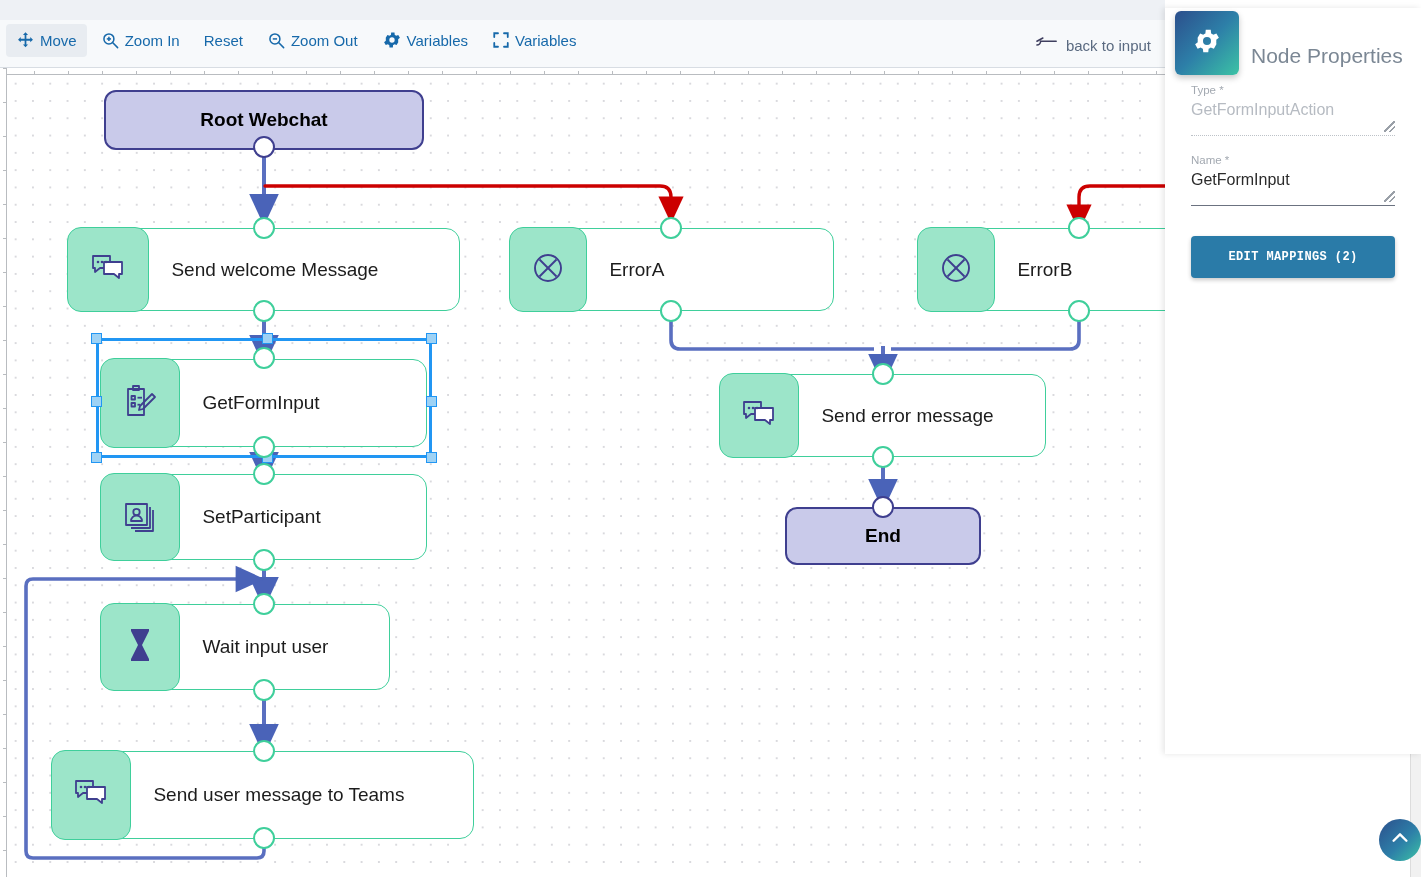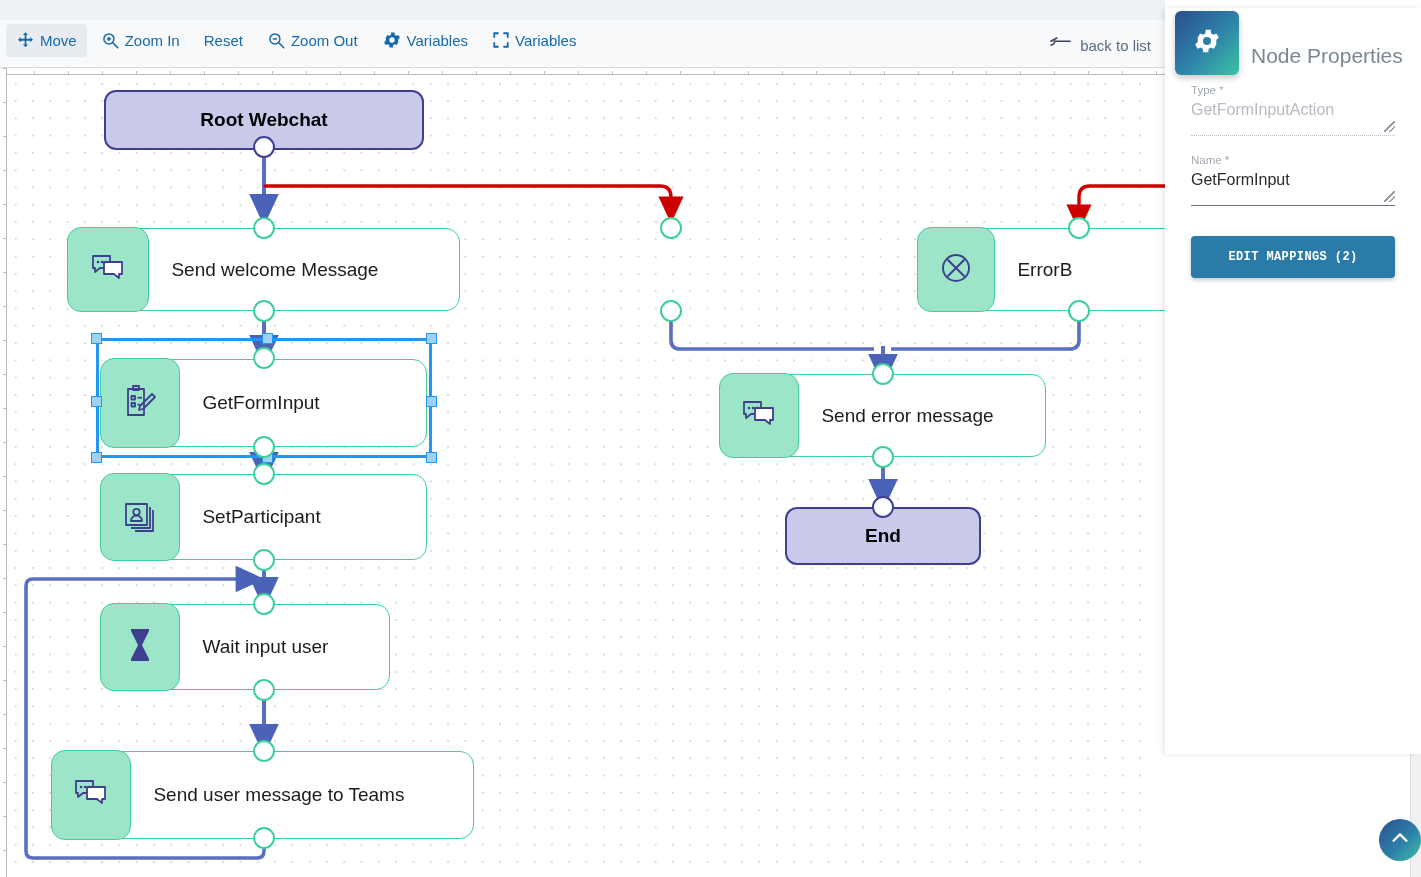--- a/index.html
+++ b/index.html
@@ -272,21 +272,21 @@
   </div>
 
   <div id="back-to-list">
     <span>
       <svg width="22" height="16" viewBox="0 0 24 16" fill="none" stroke="#3f3f5f" stroke-width="1.7" stroke-linecap="round" stroke-linejoin="round">
         <path d="M22 5H5"></path>
           <path d="M5 5a4 4 0 01-4 4"></path>
           <path d="M7.5 1.5L1 5"></path>
       </svg>
     </span>
-    <span>back to list</span>
+    <span>back to input</span>
   </div>
 </div>
 
 <div id="canvas-wrap">
   <div id="grid"></div>
   <div id="ruler-top"></div>
   <div id="ruler-left"></div>
 
   <svg id="diagram-svg">
     <defs>
@@ -338,20 +338,32 @@
           <circle cx="11" cy="9" r="1.3" fill="#3f3f8f" stroke="none"></circle>
           <circle cx="15" cy="9" r="1.3" fill="#3f3f8f" stroke="none"></circle>
         </svg>
       </span>
     </div>
     <div class="node-label">Send welcome Message</div>
   </div>
   <div class="port port-green" style="left:253px; top:149px;"></div>
   <div class="port port-green" style="left:253px; top:232px;"></div>
 
+  <div class="node node-action" style="left:510px; top:160px; width:324px; height:83px;">
+    <div class="node-icon" style="width:78px;">
+      <span>
+        <svg width="36" height="36" viewBox="0 0 36 36" fill="none" stroke="#3f3f8f" stroke-width="1.9">
+          <circle cx="18" cy="18" r="13"></circle>
+          <line x1="9.5" y1="9.5" x2="26.5" y2="26.5"></line>
+          <line x1="26.5" y1="9.5" x2="9.5" y2="26.5"></line>
+        </svg>
+      </span>
+    </div>
+    <div class="node-label">ErrorA</div>
+  </div>
   <div class="port port-green" style="left:660px; top:149px;"></div>
   <div class="port port-green" style="left:660px; top:232px;"></div>
 
   <div class="node node-action" style="left:918px; top:160px; width:324px; height:83px;">
     <div class="node-icon" style="width:78px;">
       <span>
         <svg width="36" height="36" viewBox="0 0 36 36" fill="none" stroke="#3f3f8f" stroke-width="1.9">
           <circle cx="18" cy="18" r="13"></circle>
           <line x1="9.5" y1="9.5" x2="26.5" y2="26.5"></line>
           <line x1="26.5" y1="9.5" x2="9.5" y2="26.5"></line>

